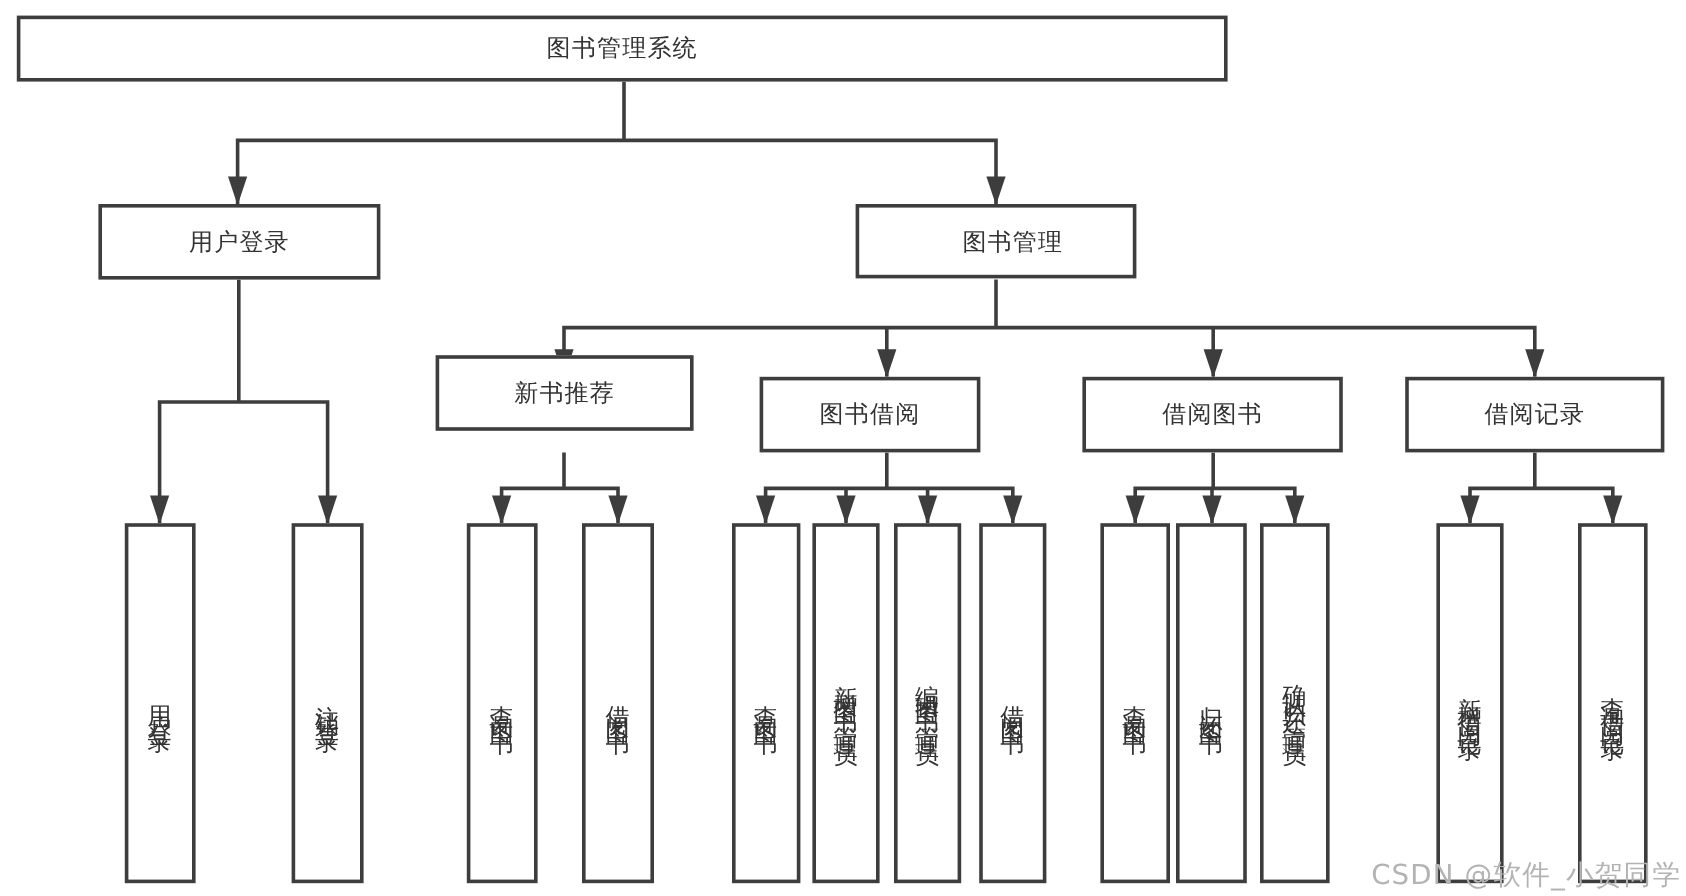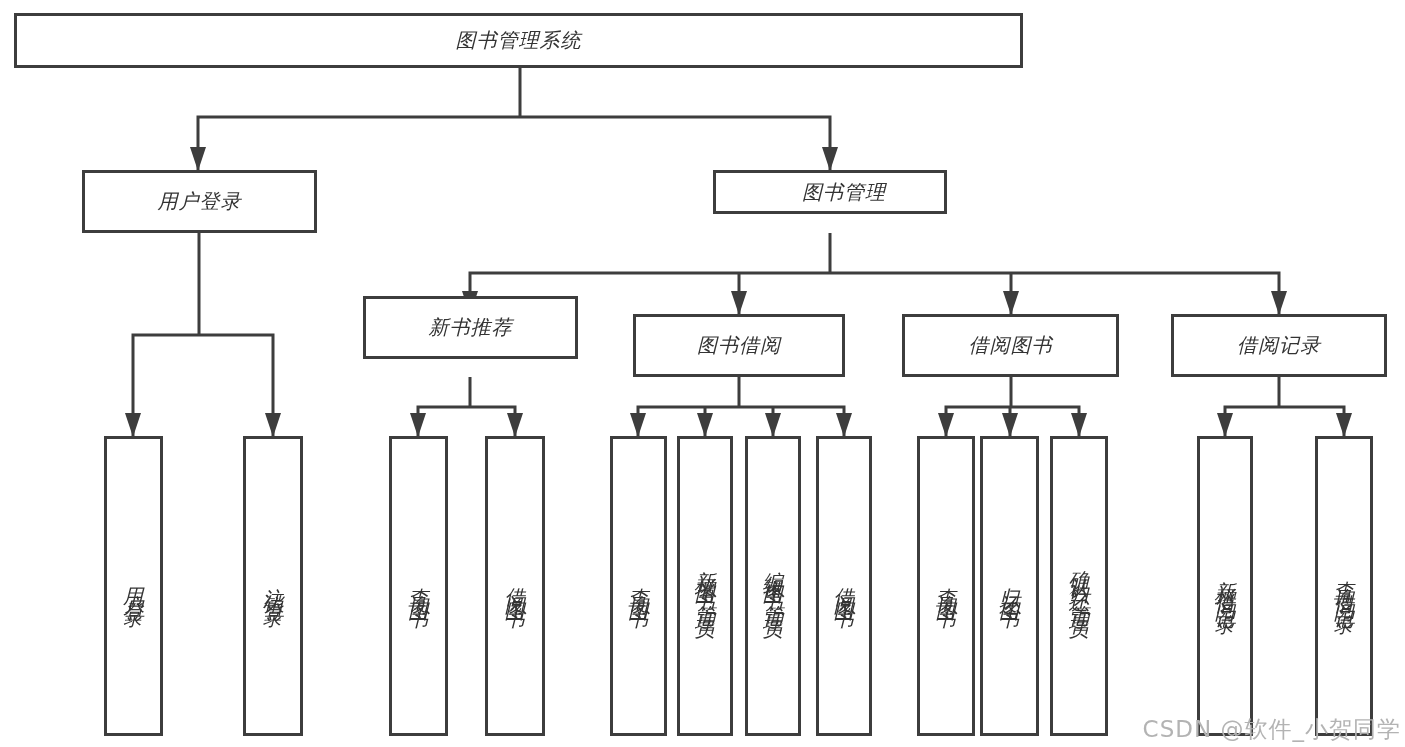--- a/index.html
+++ b/index.html
@@ -13,21 +13,20 @@
   .node{
     position:absolute;
     box-sizing:border-box;
     border:3px solid #3d3d3d;
     background:#fff;
     display:flex;
     align-items:center;
     justify-content:center;
     color:#333;
     z-index:2;
-    font-style:italic;
   }
   .node.h{
     font-size:20px;
     letter-spacing:1px;
     white-space:nowrap;
   }
   .node.v{
     font-size:20px;
   }
   .node.v .vtext{
@@ -108,28 +107,28 @@
     </g>
   </svg>
 
   <div class="node h" style="left:14px;top:13px;width:1009px;height:55px;">
     <span>图书管理系统</span>
   </div>
 
   <div class="node h" style="left:82px;top:170px;width:235px;height:63px;">
     <span>用户登录</span>
   </div>
-  <div class="node h" style="left:713px;top:170px;width:234px;height:44px;padding-left:28px;">
+  <div class="node h" style="left:713px;top:170px;width:234px;height:62px;padding-left:28px;">
     <span>图书管理</span>
   </div>
 
   <div class="node h" style="left:363px;top:296px;width:215px;height:63px;align-items:center;">
     <span>新书推荐</span>
   </div>
-  <div class="node h" style="left:633px;top:314px;width:212px;height:63px;">
+  <div class="node h" style="left:633px;top:314px;width:184px;height:63px;">
     <span>图书借阅</span>
   </div>
   <div class="node h" style="left:902px;top:314px;width:217px;height:63px;">
     <span>借阅图书</span>
   </div>
   <div class="node h" style="left:1171px;top:314px;width:216px;height:63px;">
     <span>借阅记录</span>
   </div>
 
   <div class="node v" style="left:104px;top:436px;width:59px;height:300px;">

